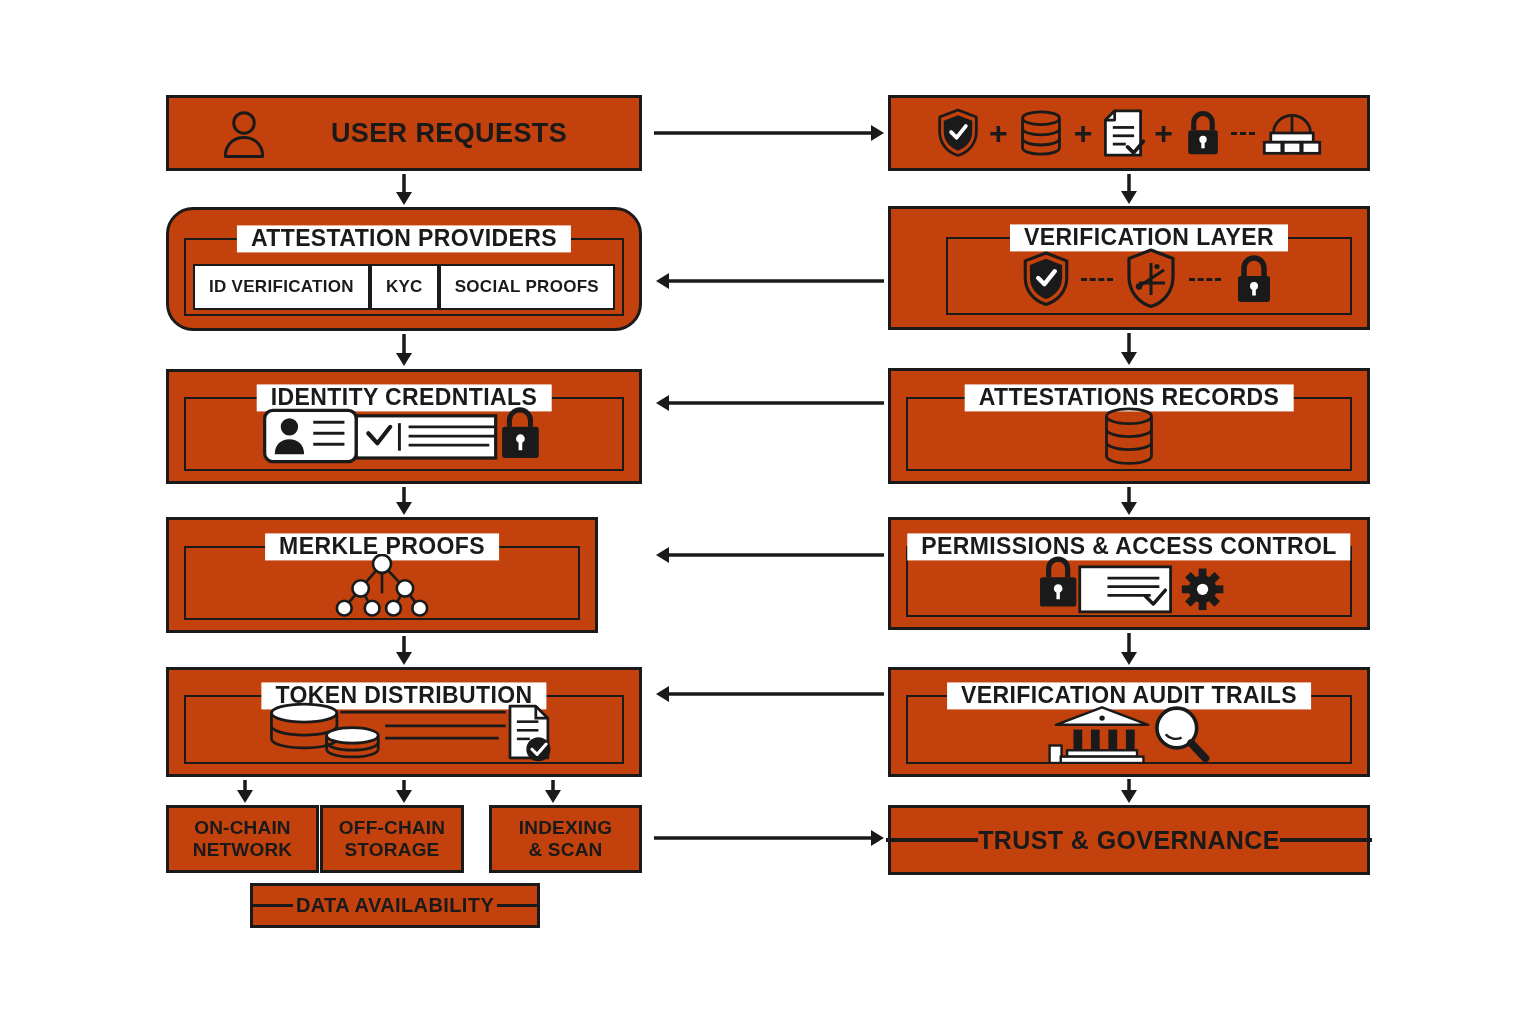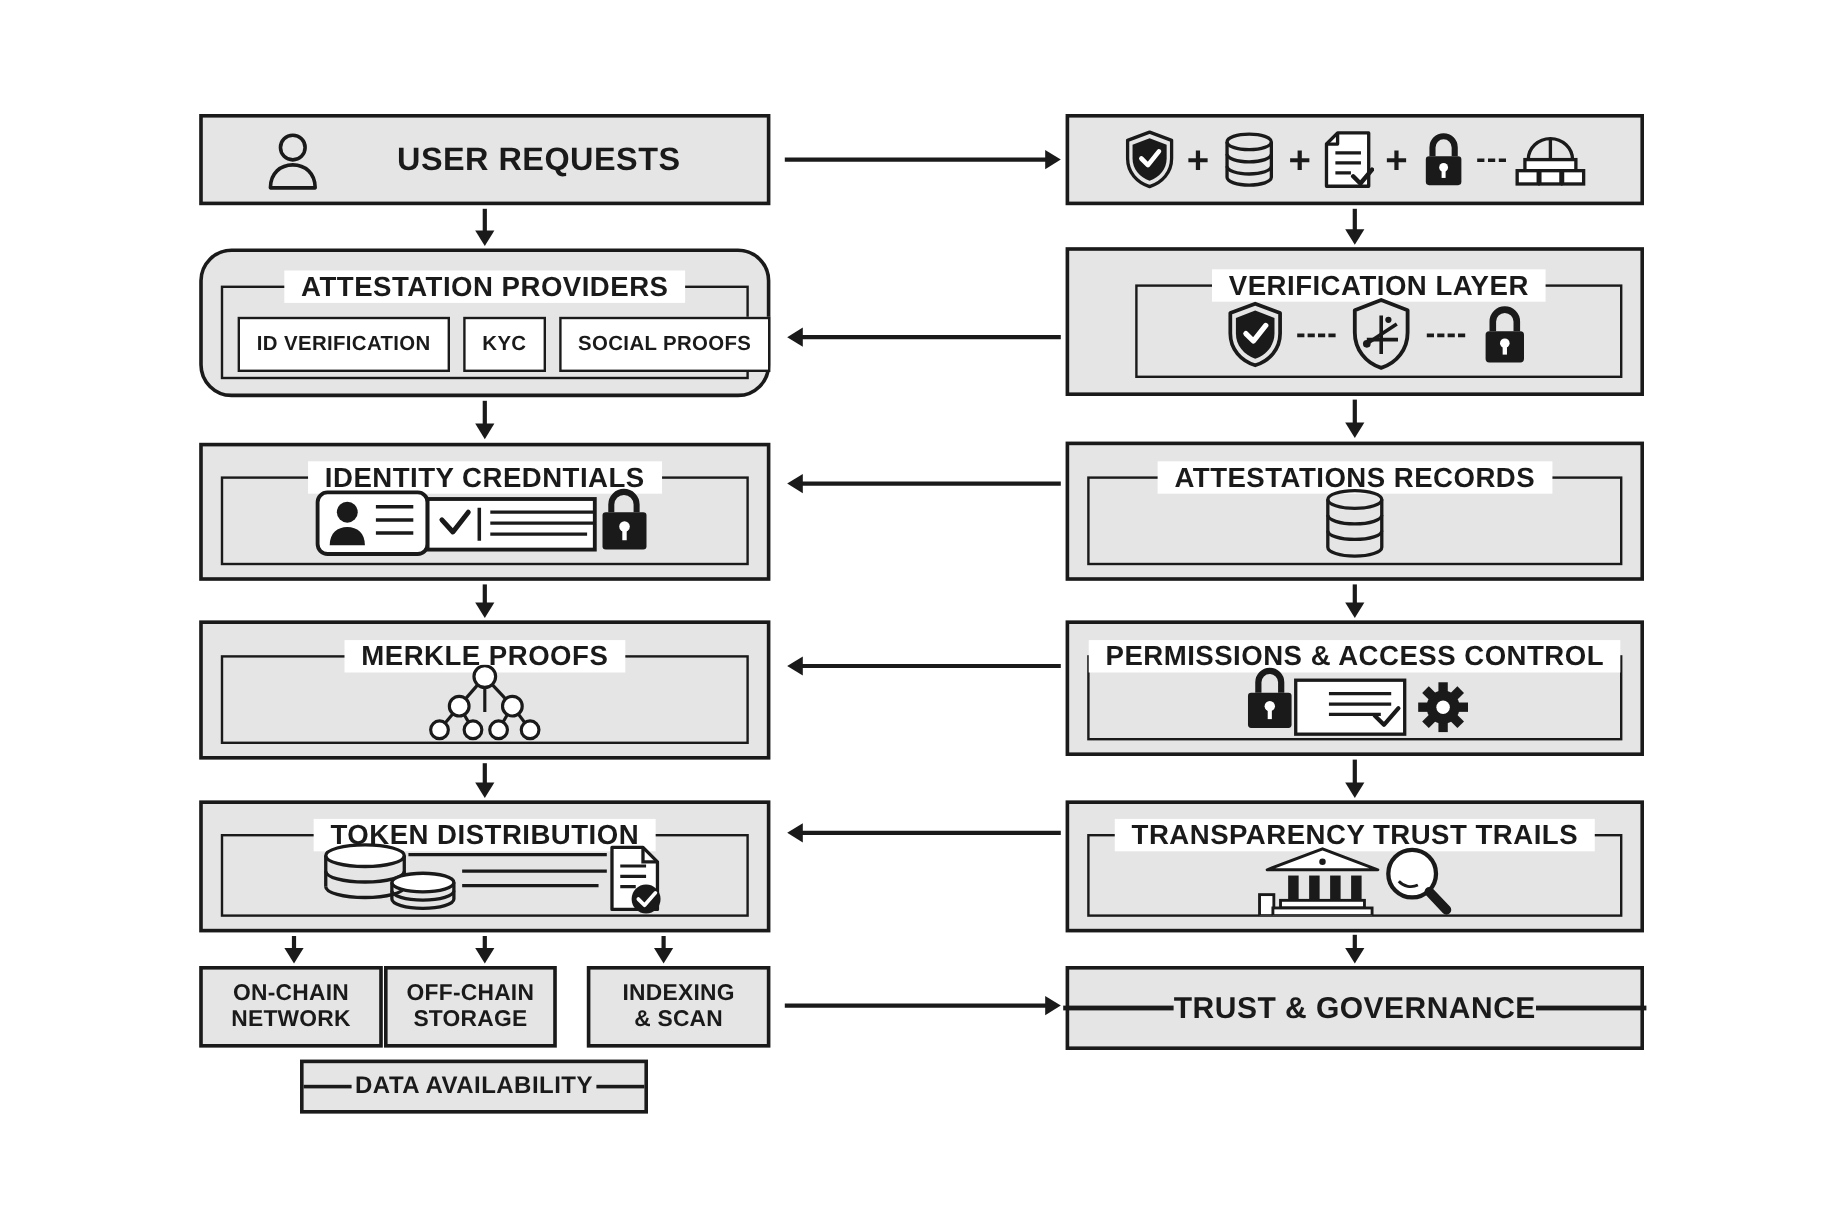--- a/index.html
+++ b/index.html
@@ -1,28 +1,28 @@
 <!DOCTYPE html>
 <html><head>
 <meta charset="utf-8">
 <style>
   html,body{margin:0;padding:0;background:#ffffff;}
   #canvas{
     position:relative;width:1536px;height:1024px;background:#ffffff;overflow:hidden;
     font-family:"Liberation Sans",sans-serif;color:#1a1a1a;
   }
-  .box{position:absolute;border:3px solid #1a1a1a;background:#e5e5e5;box-sizing:border-box;}
+  .box{position:absolute;border:3px solid #1a1a1a;background:#c2410c;box-sizing:border-box;}
   .fieldset{position:absolute;border:2.5px solid #1a1a1a;box-sizing:border-box;}
   .legend{
     position:absolute;top:0;left:50%;transform:translate(-50%,-54%);
     background:#fff;padding:0 14px;white-space:nowrap;
     font-weight:700;font-size:23px;letter-spacing:.4px;
   }
   .icnrow{position:absolute;left:0;right:0;display:flex;align-items:center;justify-content:center;}
-  .subrow{position:absolute;left:12px;right:0;display:flex;align-items:center;justify-content:space-between;gap:11px;}
+  .subrow{position:absolute;left:0;right:0;display:flex;align-items:center;justify-content:center;}
   .subbox{
     border:2.5px solid #1a1a1a;background:#fff;display:flex;align-items:center;justify-content:center;
     font-weight:700;font-size:17px;letter-spacing:.3px;white-space:nowrap;height:46px;padding:0 14px;box-sizing:border-box;
   }
   .plainlabel{font-weight:700;letter-spacing:.4px;text-align:center;}
   .dash{height:3.5px;background:#1a1a1a;flex:0 0 auto;}
   .dashedseg{border-top:3.5px dashed #1a1a1a;flex:0 0 auto;}
   .plus{font-weight:700;font-size:32px;line-height:1;padding:0 2px;}
   .smalltext{font-weight:700;font-size:19px;line-height:1.18;text-align:center;letter-spacing:.2px;}
   svg{display:block;}
@@ -265,21 +265,21 @@
             <ellipse cx="33" cy="13" rx="26" ry="8.5" fill="none" stroke="#1a1a1a" stroke-width="3.2"></ellipse>
             <path d="M7 13 V59 C7 63.7 18.6 67.5 33 67.5 C47.4 67.5 59 63.7 59 59 V13" fill="none" stroke="#1a1a1a" stroke-width="3.2"></path>
             <path d="M7 28 C7 32.7 18.6 36.5 33 36.5 C47.4 36.5 59 32.7 59 28" fill="none" stroke="#1a1a1a" stroke-width="3.2"></path>
             <path d="M7 43 C7 47.7 18.6 51.5 33 51.5 C47.4 51.5 59 47.7 59 43" fill="none" stroke="#1a1a1a" stroke-width="3.2"></path>
           </svg>
         </span>
       </div>
     </div>
   </div>
 
-  <div class="box" style="left:166px;top:517px;width:476px;height:116px;">
+  <div class="box" style="left:166px;top:517px;width:432px;height:116px;">
     <div class="fieldset" style="left:15px;right:15px;top:26px;bottom:10px;">
       <div class="legend">MERKLE PROOFS</div>
       <div class="icnrow" style="top:10px;bottom:4px;">
         <span>
           <svg width="110" height="64" viewBox="0 0 132 78">
             <g stroke="#1a1a1a" stroke-width="3.2">
               <line x1="66" y1="12" x2="40" y2="42"></line>
                 <line x1="66" y1="12" x2="94" y2="42"></line>
               <line x1="66" y1="14" x2="66" y2="48"></line>
               <line x1="40" y1="42" x2="20" y2="66"></line>
@@ -362,21 +362,21 @@
             <circle cx="328" cy="56" r="14" fill="#1a1a1a"></circle>
             <path d="M320.5 56 L326.5 62 L337 50" fill="none" stroke="#fff" stroke-width="3.6" stroke-linecap="round" stroke-linejoin="round"></path>
           </svg>
         </span>
       </div>
     </div>
   </div>
 
   <div class="box" style="left:888px;top:667px;width:482px;height:110px;">
     <div class="fieldset" style="left:15px;right:15px;top:25px;bottom:10px;">
-      <div class="legend">TRANSPARENCY TRUST TRAILS</div>
+      <div class="legend">VERIFICATION AUDIT TRAILS</div>
       <div class="icnrow" style="top:8px;bottom:4px;">
         <span>
           <svg width="215" height="62" viewBox="0 0 225 78">
             <rect x="12" y="56" width="15" height="22" fill="#fff" stroke="#1a1a1a" stroke-width="3"></rect>
             <path d="M20 30 L78 8 L136 30 Z" fill="#fff" stroke="#1a1a1a" stroke-width="3.2" stroke-linejoin="round"></path>
             <circle cx="78" cy="21.5" r="3.4" fill="#1a1a1a"></circle>
             <rect x="42" y="36" width="11" height="26" fill="#1a1a1a"></rect>
             <rect x="64" y="36" width="11" height="26" fill="#1a1a1a"></rect>
             <rect x="86" y="36" width="11" height="26" fill="#1a1a1a"></rect>
             <rect x="108" y="36" width="11" height="26" fill="#1a1a1a"></rect>

